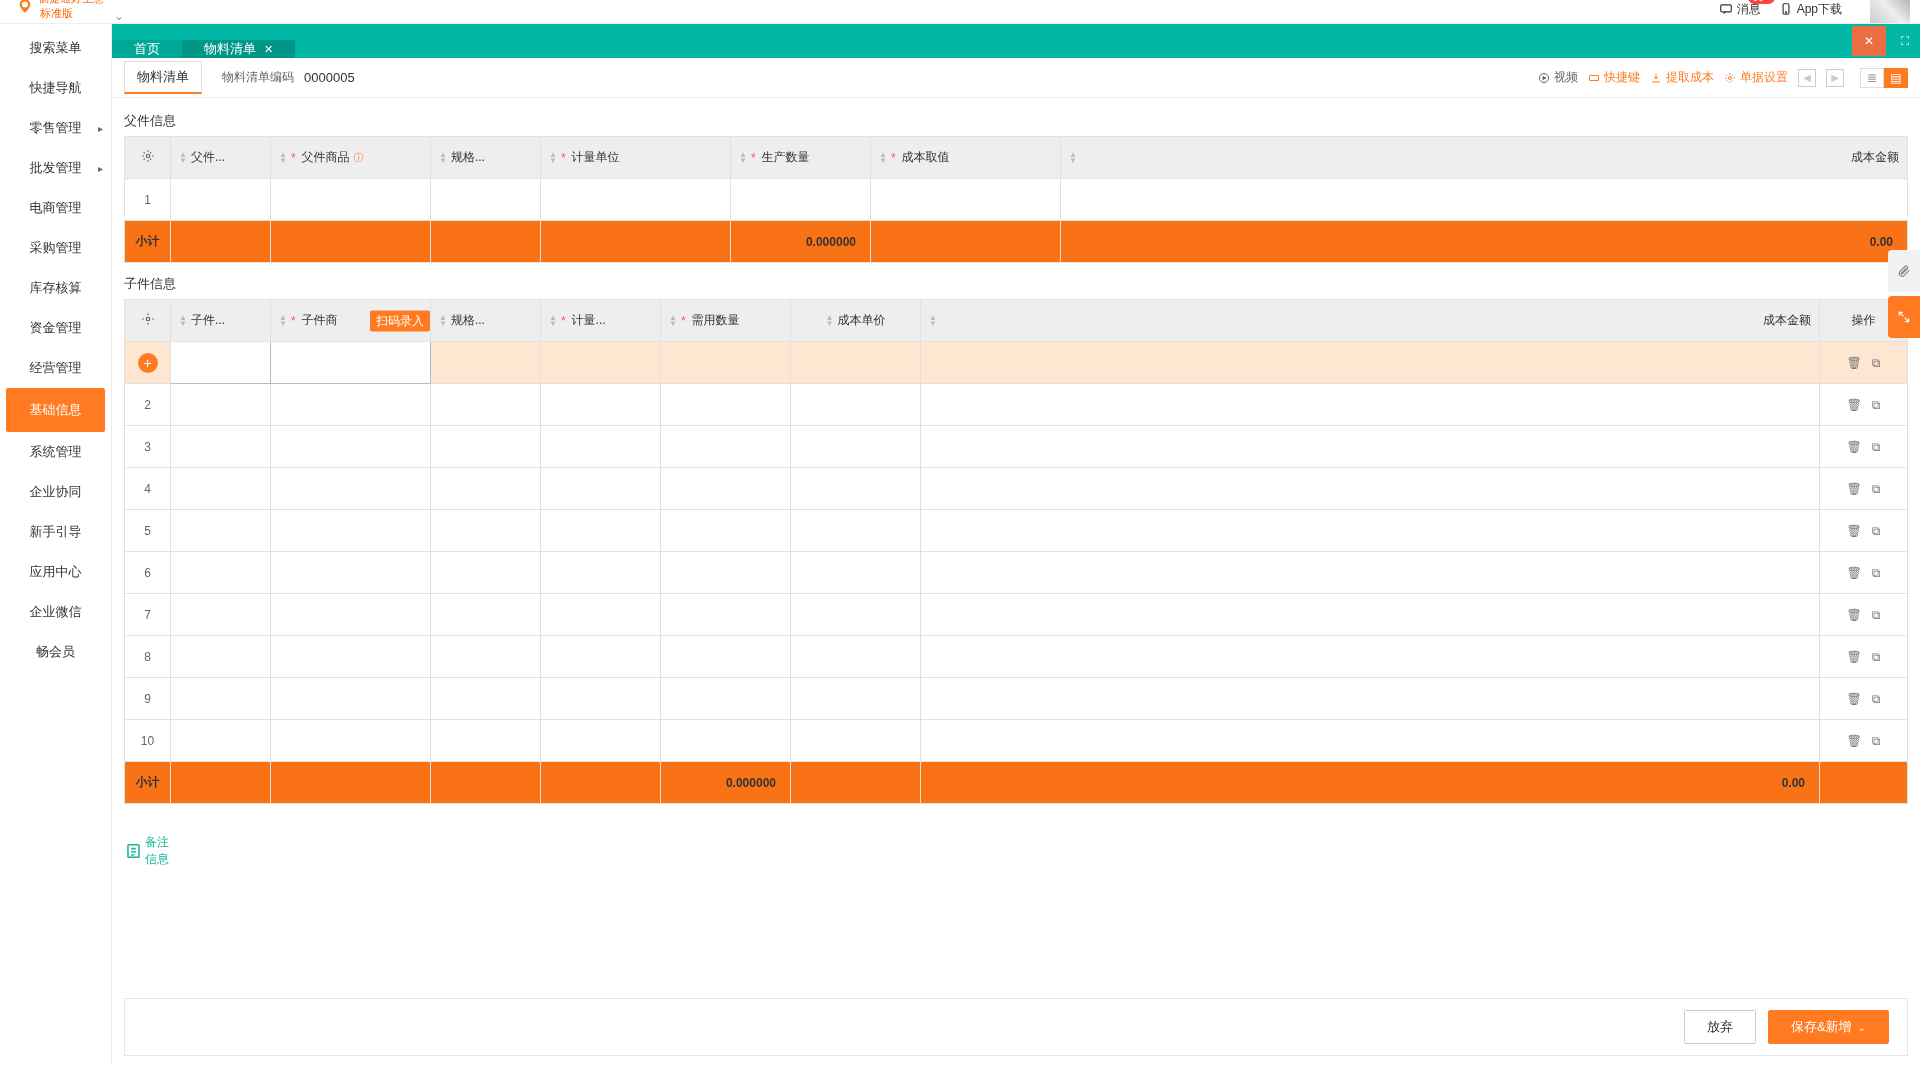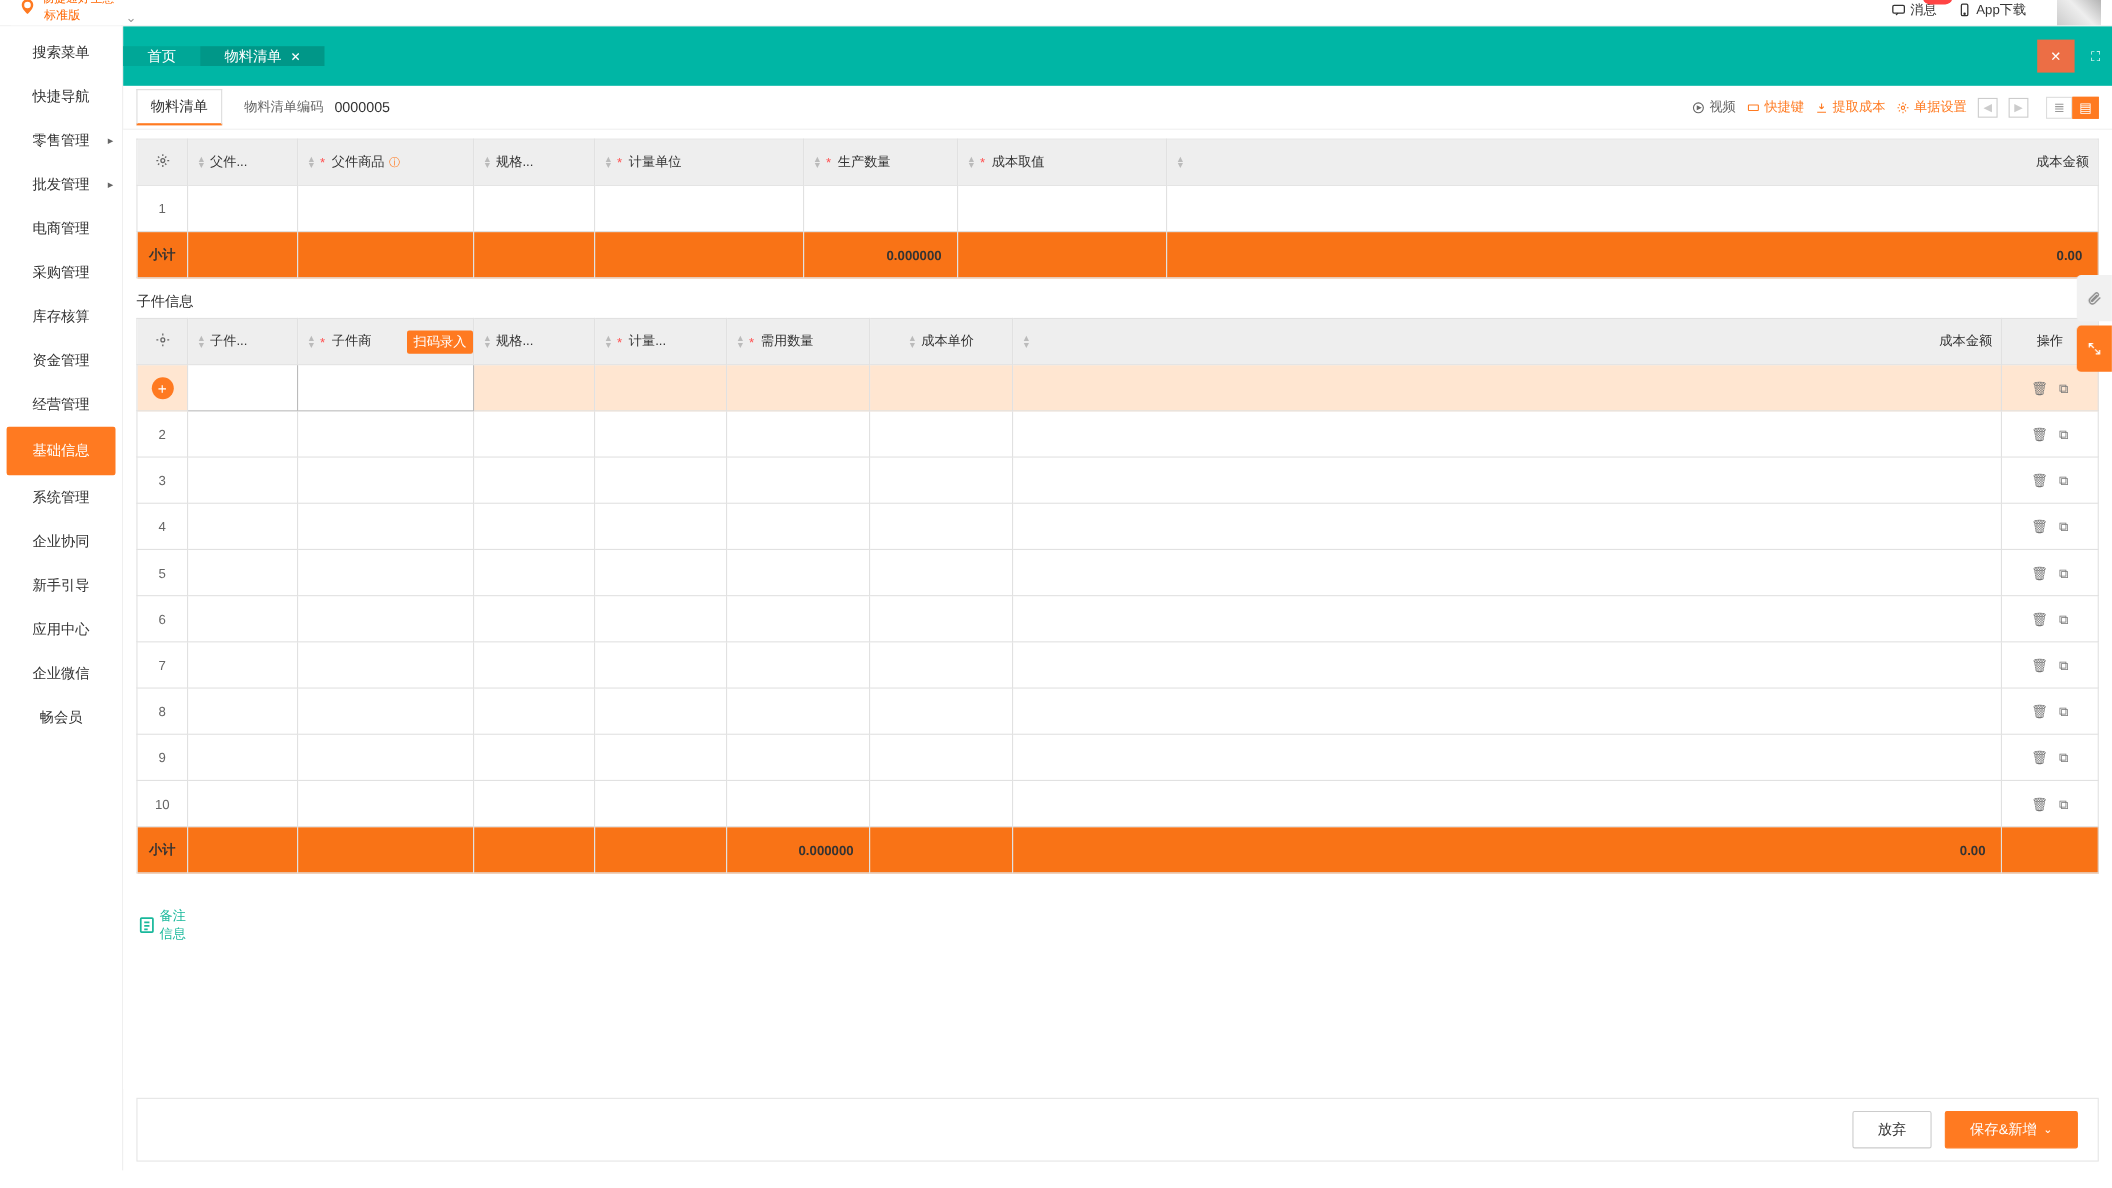--- a/index.html
+++ b/index.html
@@ -22,21 +22,21 @@
 
 .shell { display: flex; height: calc(1080px - 40px); }
 .sidebar { width: 112px; background: #fff; border-right: 1px solid #eee; display: flex; flex-direction: column; padding-top: 4px; }
 .side-item { height: 40px; display: flex; align-items: center; justify-content: center; font-size: 13px; color: #333; cursor: pointer; position: relative; }
 .side-item.active { background: #ff7a21; color: #fff; border-radius: 2px; margin: 0 6px; height: 44px; }
 .side-caret { position: absolute; right: 8px; font-size: 10px; color: #666; }
 
 .content { flex: 1; display: flex; flex-direction: column; min-width: 0; }
 
 
-.tabsbar { height: 54px; background: #00b6a5; display: flex; align-items: center; position: relative; }
+.tabsbar { height: 34px; background: #00b6a5; display: flex; align-items: flex-end; position: relative; }
 .tab { display: flex; align-items: center; padding: 0 22px; color: #fff; font-size: 13px; cursor: pointer; }
 .tab.dim { background: #00a797; }
 .tab.active { background: #009788; }
 .tab .x { margin-left: 8px; font-size: 11px; }
 .tabsbar-actions { position: absolute; right: 0; top: 0; height: 100%; display: flex; align-items: center; }
 .tbar-btn { width: 30px; height: 30px; display: flex; align-items: center; justify-content: center; color: #fff; cursor: pointer; }
 .tbar-btn.close { background: #ec6e45; width: 34px; height: 30px; margin-right: 4px; }
 .tbar-btn.expand { color: #fff; }
 
 
@@ -249,20 +249,21 @@
       </div>
       <div class="pager-btn dis">◀</div>
       <div class="pager-btn dis">▶</div>
       <div class="view-switch">
         <div class="view-btn">≣</div>
         <div class="view-btn active">▤</div>
       </div>
     </div>
 
     <div class="main">
+      <div class="section-title">父件信息</div>
       <table class="tbl">
         <colgroup>
           <col style="width:46px">
             <col style="width:100px">
             <col style="width:160px">
             <col style="width:110px">
             <col style="width:190px">
             <col style="width:140px">
             <col style="width:190px">
             <col>

